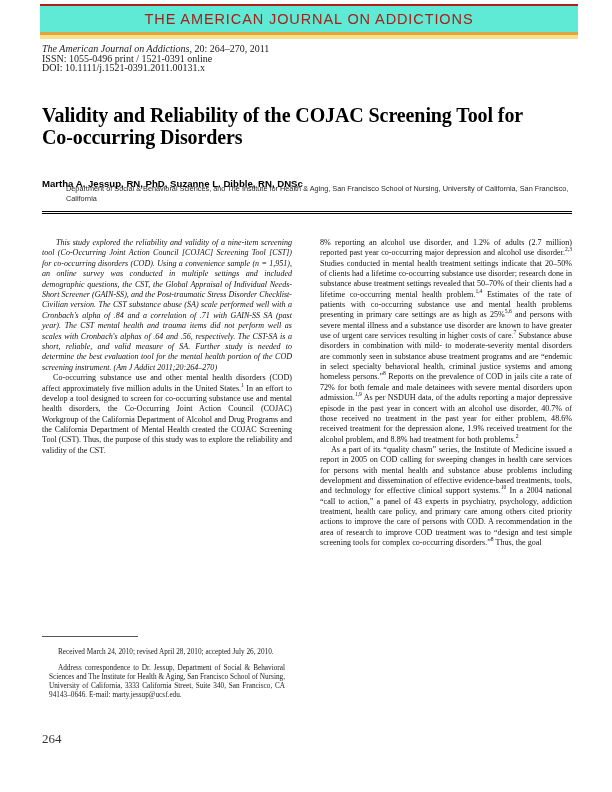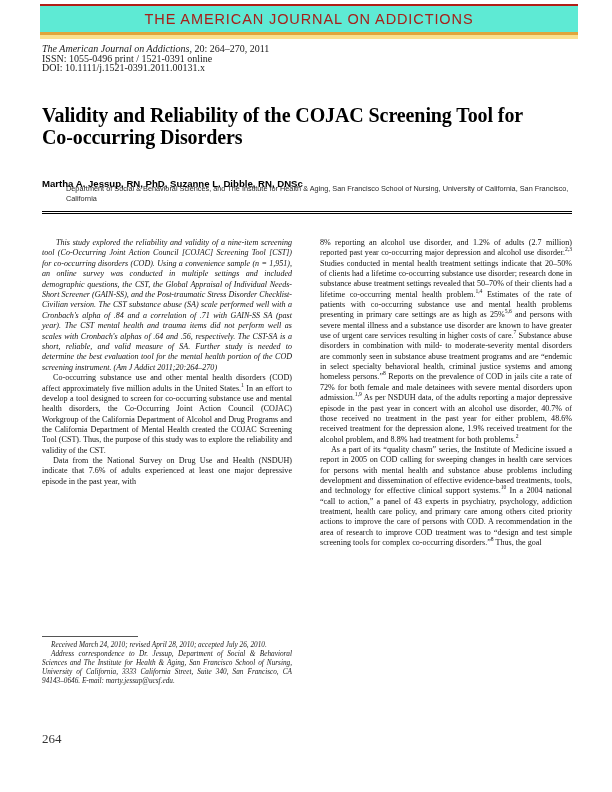--- a/index.html
+++ b/index.html
@@ -170,21 +170,21 @@
   .footnote {
     position: absolute;
     left: 42px;
     top: 641px;
     width: 250px;
     font-size: 7.25px;
     line-height: 9.1px;
     text-align: justify;
     color: #1a1a1a;
   }
-  .footnote p { margin: 0; text-indent: 9px; font-style: italic; }
+  .footnote p { margin: 7px; text-indent: 9px; }
 
   
   .page-number {
     position: absolute;
     left: 42px;
     top: 731px;
     font-size: 13px;
     color: #333;
     font-family: "Liberation Serif", serif;
   }
@@ -216,21 +216,20 @@
 
 <div class="col col-left">
   <div class="abstract">
     <span class="indent"></span><span>This study explored the reliability and validity of a nine-item screening tool (Co-Occurring Joint Action Council [COJAC] Screening Tool [CST]) for co-occurring disorders (COD). Using a convenience sample (n = 1,951), an online survey was conducted in multiple settings and included demographic questions, the CST, the Global Appraisal of Individual Needs-Short Screener (GAIN-SS), and the Post-traumatic Stress Disorder Checklist-Civilian version. The CST substance abuse (SA) scale performed well with a Cronbach's alpha of .84 and a correlation of .71 with GAIN-SS SA (past year). The CST mental health and trauma items did not perform well as scales with Cronbach's alphas of .64 and .56, respectively. The CST-SA is a short, reliable, and valid measure of SA. Further study is needed to determine the best evaluation tool for the mental health portion of the COD screening instrument.</span>
     <span>(Am J Addict 2011;20:264–270)</span>
   </div>
 
 
   <p class="body-par"><span>Co-occurring substance use and other mental health disorders (COD) affect approximately five million adults in the United States.</span><sup>1</sup><span> In an effort to develop a tool designed to screen for co-occurring substance use and mental health disorders, the Co-Occurring Joint Action Council (COJAC) Workgroup of the California Department of Alcohol and Drug Programs and the California Department of Mental Health created the COJAC Screening Tool (CST). Thus, the purpose of this study was to explore the reliability and validity of the CST.</span></p>
 
-  <p class="body-par">Data from the National Survey on Drug Use and Health (NSDUH) indicate that 7.6% of adults experienced at least one major depressive episode in the past year, with</p>
 </div>
 
 <div class="col col-right">
   <p class="body-par noindent"><span>8% reporting an alcohol use disorder, and 1.2% of adults (2.7 million) reported past year co-occurring major depression and alcohol use disorder.</span><sup>2,3</sup><span> Studies conducted in mental health treatment settings indicate that 20–50% of clients had a lifetime co-occurring substance use disorder; research done in substance abuse treatment settings revealed that 50–70% of their clients had a lifetime co-occurring mental health problem.</span><sup>1,4</sup><span> Estimates of the rate of patients with co-occurring substance use and mental health problems presenting in primary care settings are as high as 25%</span><sup>5,6</sup><span> and persons with severe mental illness and a substance use disorder are known to have greater use of urgent care services resulting in higher costs of care.</span><sup>7</sup><span> Substance abuse disorders in combination with mild- to moderate-severity mental disorders are commonly seen in substance abuse treatment programs and are “endemic in select specialty behavioral health, criminal justice systems and among homeless persons.”</span><sup>8</sup><span> Reports on the prevalence of COD in jails cite a rate of 72% for both female and male detainees with severe mental disorders upon admission.</span><sup>1,9</sup><span> As per NSDUH data, of the adults reporting a major depressive episode in the past year in concert with an alcohol use disorder, 40.7% of those received no treatment in the past year for either problem, 48.6% received treatment for the depression alone, 1.9% received treatment for the alcohol problem, and 8.8% had treatment for both problems.</span><sup>2</sup></p>
 
   <p class="body-par"><span>As a part of its “quality chasm” series, the Institute of Medicine issued a report in 2005 on COD calling for sweeping changes in health care services for persons with mental health and substance abuse problems including development and dissemination of effective evidence-based treatments, tools, and technology for effective clinical support systems.</span><sup>10</sup><span> In a 2004 national “call to action,” a panel of 43 experts in psychiatry, psychology, addiction treatment, health care policy, and primary care among others cited priority actions to improve the care of persons with COD. A recommendation in the area of research to improve COD treatment was to “design and test simple screening tools for complex co-occurring disorders.”</span><sup>8</sup><span> Thus, the goal</span></p>
 </div>
 
 <div class="footnote-rule"></div>
 <div class="footnote">

